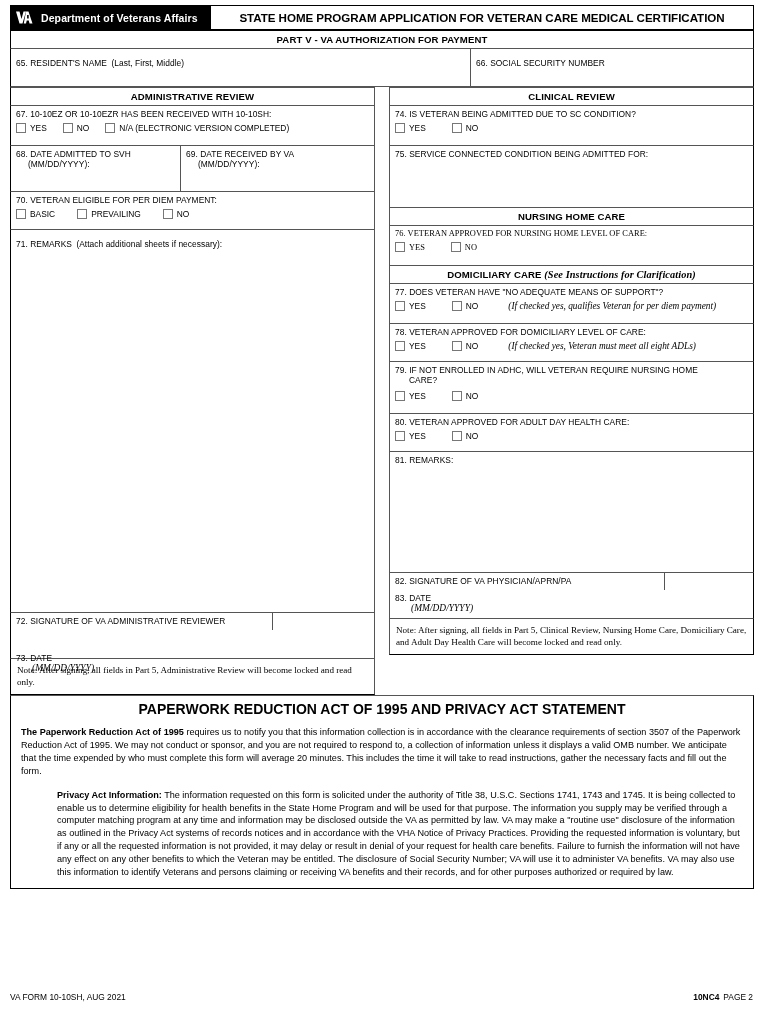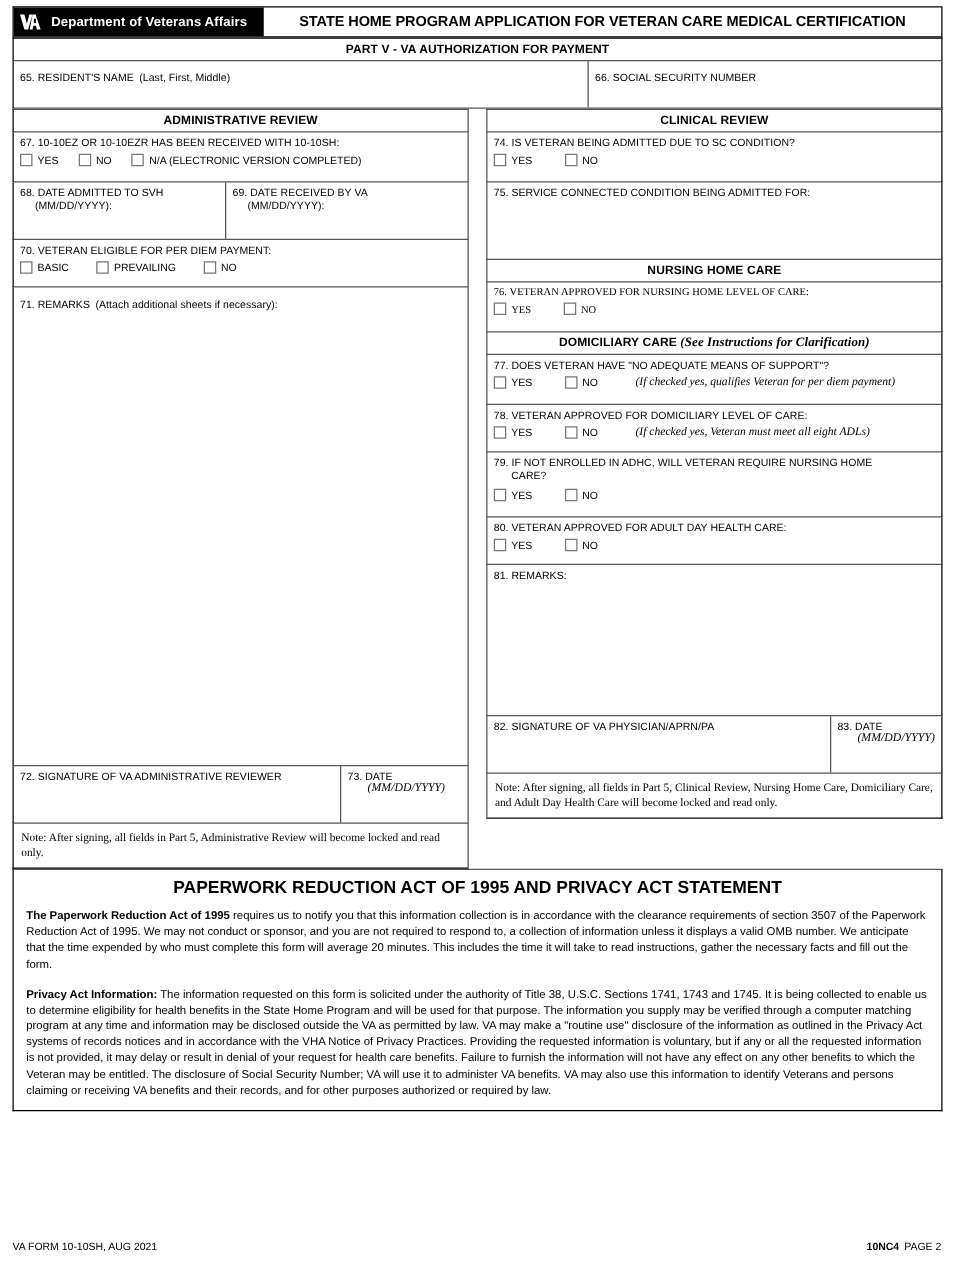--- a/index.html
+++ b/index.html
@@ -92,37 +92,37 @@
   .colGap { width: 14px; }
   .colR { width: 365px; }
 
   .note {
     font-family: "Liberation Serif", serif;
     font-size: 9.1px; line-height: 1.32;
     padding: 5px 6px 6px;
   }
 
   
-  .sigcell { height: 46px; }
+  .sigcell { height: 46px; flex-direction: column; }
   .sigsub {
     font-style: italic; font-family: "Liberation Serif", serif;
     font-size: 9.4px; padding-left: 16px;
   }
 
   
   .pra-title {
     text-align: center; font-size: 14px; font-weight: bold;
     padding: 5px 2px 4px;
   }
   .pra-body { padding: 5px 10px 9px; }
   .pra-p {
     font-size: 9.1px; line-height: 1.42;
     margin: 0 0 11px; text-align: left;
   }
-  .pra-p:last-child { margin-bottom: 0; }
+  .pra-p:last-child { margin-bottom: 0; margin-left: 36px; }
   .pra-p b { font-weight: bold; }
 
   
   .footer {
     position: absolute; left: 10px; right: 10px; top: 992px;
     display: flex; justify-content: space-between; align-items: baseline;
     font-size: 8.4px;
   }
   .footer .right { display: flex; gap: 4px; }
   .footer .right b { font-weight: bold; }
@@ -210,21 +210,21 @@
           <span class="lbl">71. REMARKS</span>
           <span class="lbl it">(Attach additional sheets if necessary):</span>
           <div class="lbl"></div>
         </div>
 
         <div class="bx fieldrow sigcell" style="border-left:1.5px solid #000;">
           <div class="cell" style="width:262px;border-right:1.2px solid #555;">
             <div class="lbl">72. SIGNATURE OF VA ADMINISTRATIVE REVIEWER</div>
             <div class="lbl"></div>
           </div>
-          <div class="cell" style="flex:1 1 auto;">
+          <div class="cell" style="flex:1 1 auto;margin-top:20px;">
             <div class="lbl">73. DATE</div>
             <div class="lbl it sigsub">(MM/DD/YYYY)</div>
             <div class="lbl"></div>
           </div>
         </div>
 
         <div class="bx" style="border-left:1.5px solid #000;border-bottom:1.5px solid #000;height:36px;">
           <div class="note">Note: After signing, all fields in Part 5, Administrative Review will become locked and read only.</div>
         </div>
       </div>

